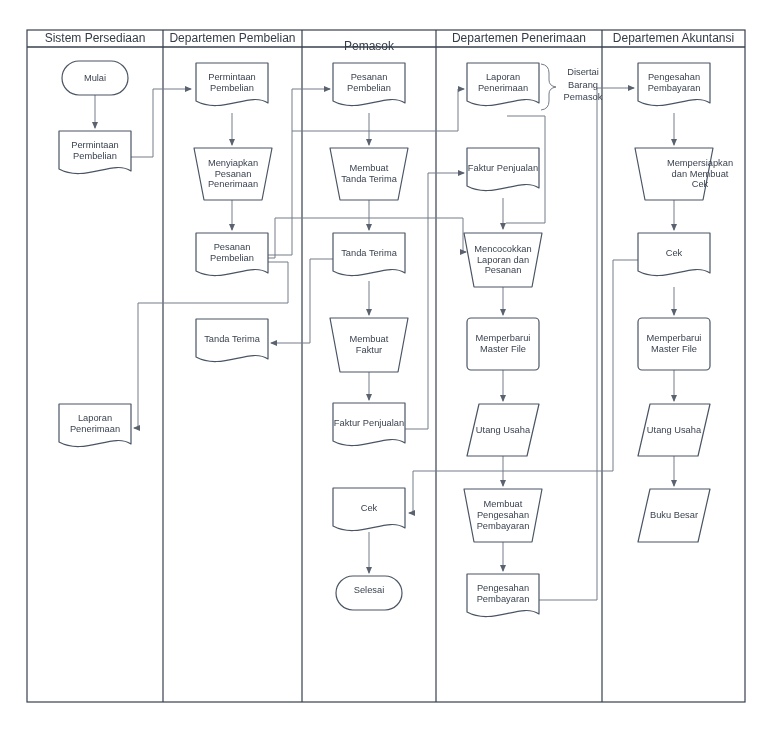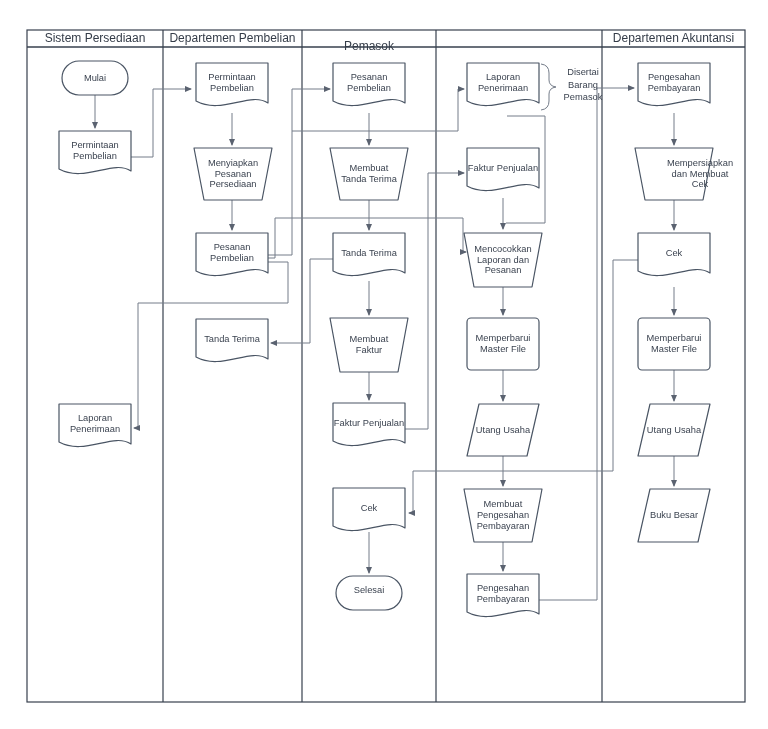--- a/index.html
+++ b/index.html
@@ -97,28 +97,29 @@
     <path d="M650,404 L710,404 L698,456 L638,456 Z"></path>
     <path d="M650,489 L710,489 L698,542 L638,542 Z"></path>
   </g>
 
   <path d="M541,64 Q549,65 549,73 L549,80 Q549,86 556,87 Q549,88 549,94 L549,101 Q549,109 541,110" stroke="#747c89" fill="none" stroke-width="1"></path>
 </svg>
 
 <div class="lbl hdr" style="left:27px;top:30px;width:136px;height:17px;">Sistem Persediaan</div>
 <div class="lbl hdr" style="left:163px;top:30px;width:139px;height:17px;border-radius:8px;">Departemen Pembelian</div>
 <div class="lbl hdr" style="left:302px;top:30px;width:134px;height:17px;margin-top:8px;">Pemasok</div>
+<div class="lbl hdr" style="left:436px;top:30px;width:166px;height:17px;">Departemen Penerimaan</div>
 <div class="lbl hdr" style="left:602px;top:30px;width:143px;height:17px;">Departemen Akuntansi</div>
 
 <div class="lbl" style="left:62px;top:61px;width:66px;height:34px;">Mulai</div>
 <div class="lbl" style="left:59px;top:133px;width:72px;height:36px;">Permintaan Pembelian</div>
 <div class="lbl" style="left:59px;top:406px;width:72px;height:36px;">Laporan Penerimaan</div>
 
 <div class="lbl" style="left:196px;top:65px;width:72px;height:36px;">Permintaan Pembelian</div>
-<div class="lbl" style="left:201px;top:150px;width:64px;height:48px;">Menyiapkan Pesanan Persediaan</div>
+<div class="lbl" style="left:201px;top:150px;width:64px;height:48px;">Menyiapkan Pesanan Penerimaan</div>
 <div class="lbl" style="left:196px;top:235px;width:72px;height:36px;">Pesanan Pembelian</div>
 <div class="lbl" style="left:196px;top:321px;width:72px;height:36px;">Tanda Terima</div>
 
 <div class="lbl" style="left:333px;top:65px;width:72px;height:36px;">Pesanan Pembelian</div>
 <div class="lbl" style="left:337px;top:150px;width:64px;height:48px;">Membuat Tanda Terima</div>
 <div class="lbl" style="left:333px;top:235px;width:72px;height:36px;">Tanda Terima</div>
 <div class="lbl" style="left:337px;top:320px;width:64px;height:50px;">Membuat Faktur</div>
 <div class="lbl" style="left:333px;top:405px;width:72px;height:36px;">Faktur Penjualan</div>
 <div class="lbl" style="left:333px;top:490px;width:72px;height:36px;">Cek</div>
 <div class="lbl" style="left:336px;top:576px;width:66px;height:28px;">Selesai</div>

